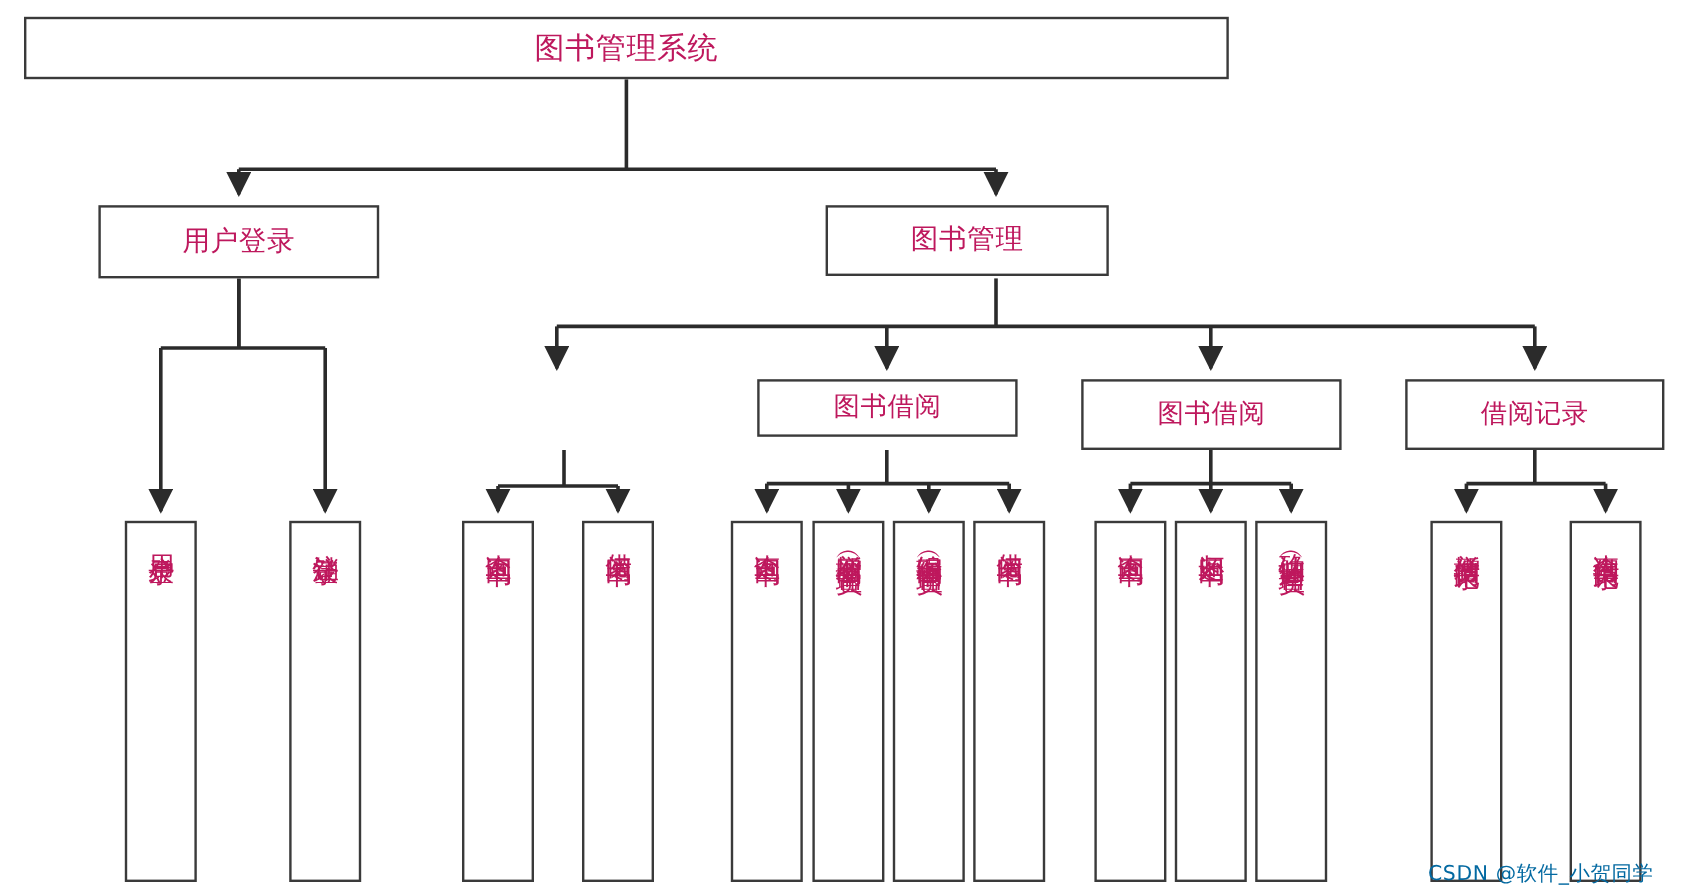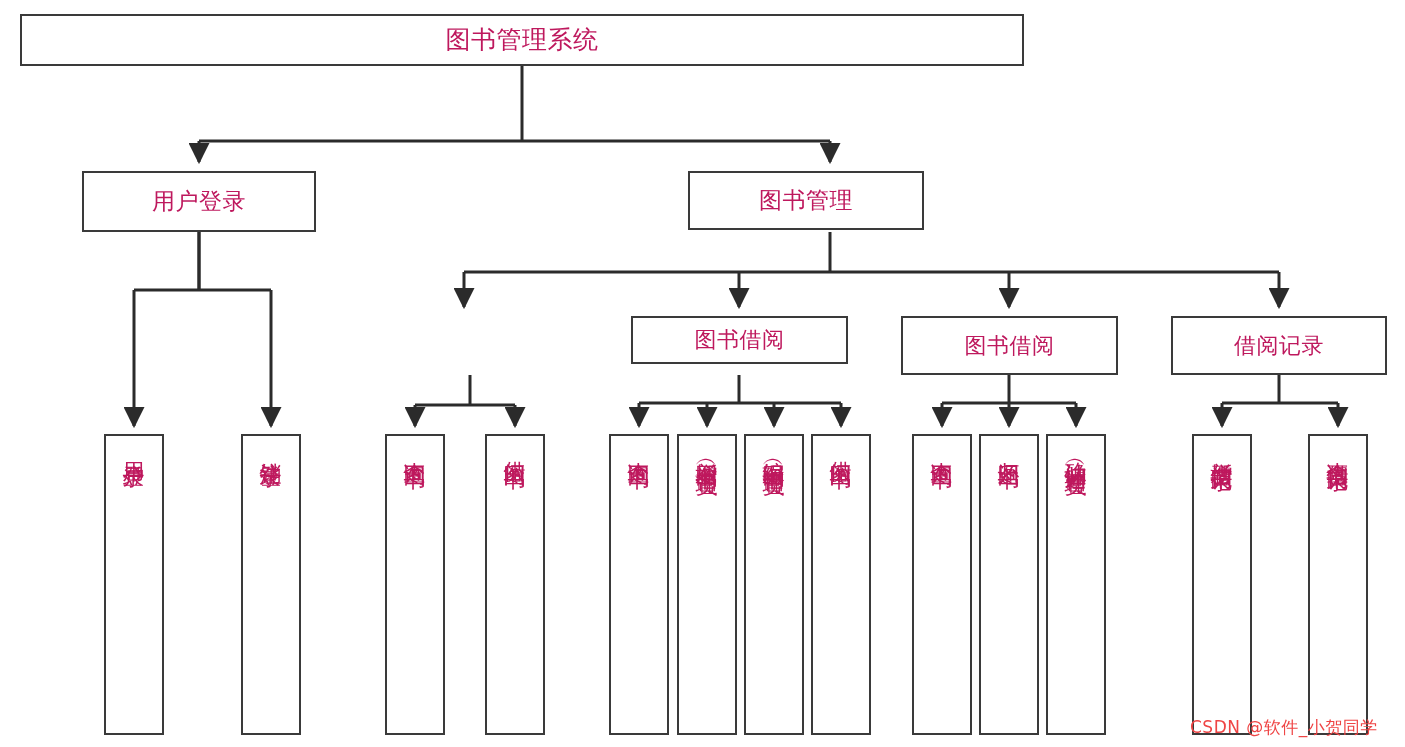--- a/index.html
+++ b/index.html
@@ -58,21 +58,21 @@
     text-orientation: upright;
     line-height: 1.32;
     letter-spacing: 2px;
   }
   .n-root .label  { font-size: 25px; }
   .n-l2 .label    { font-size: 23px; }
   .n-l3 .label    { font-size: 22px; }
   .node.vert .label { font-size: 22px; }
   .watermark {
     position: absolute;
-    color: #ef4444;
+    color: #0369a1;
     font-size: 17px;
     letter-spacing: 0.5px;
     white-space: nowrap;
     z-index: 3;
     font-family: "DejaVu Sans", "Liberation Sans", sans-serif;
   }
 </style>
 </head>
 <body>
 

